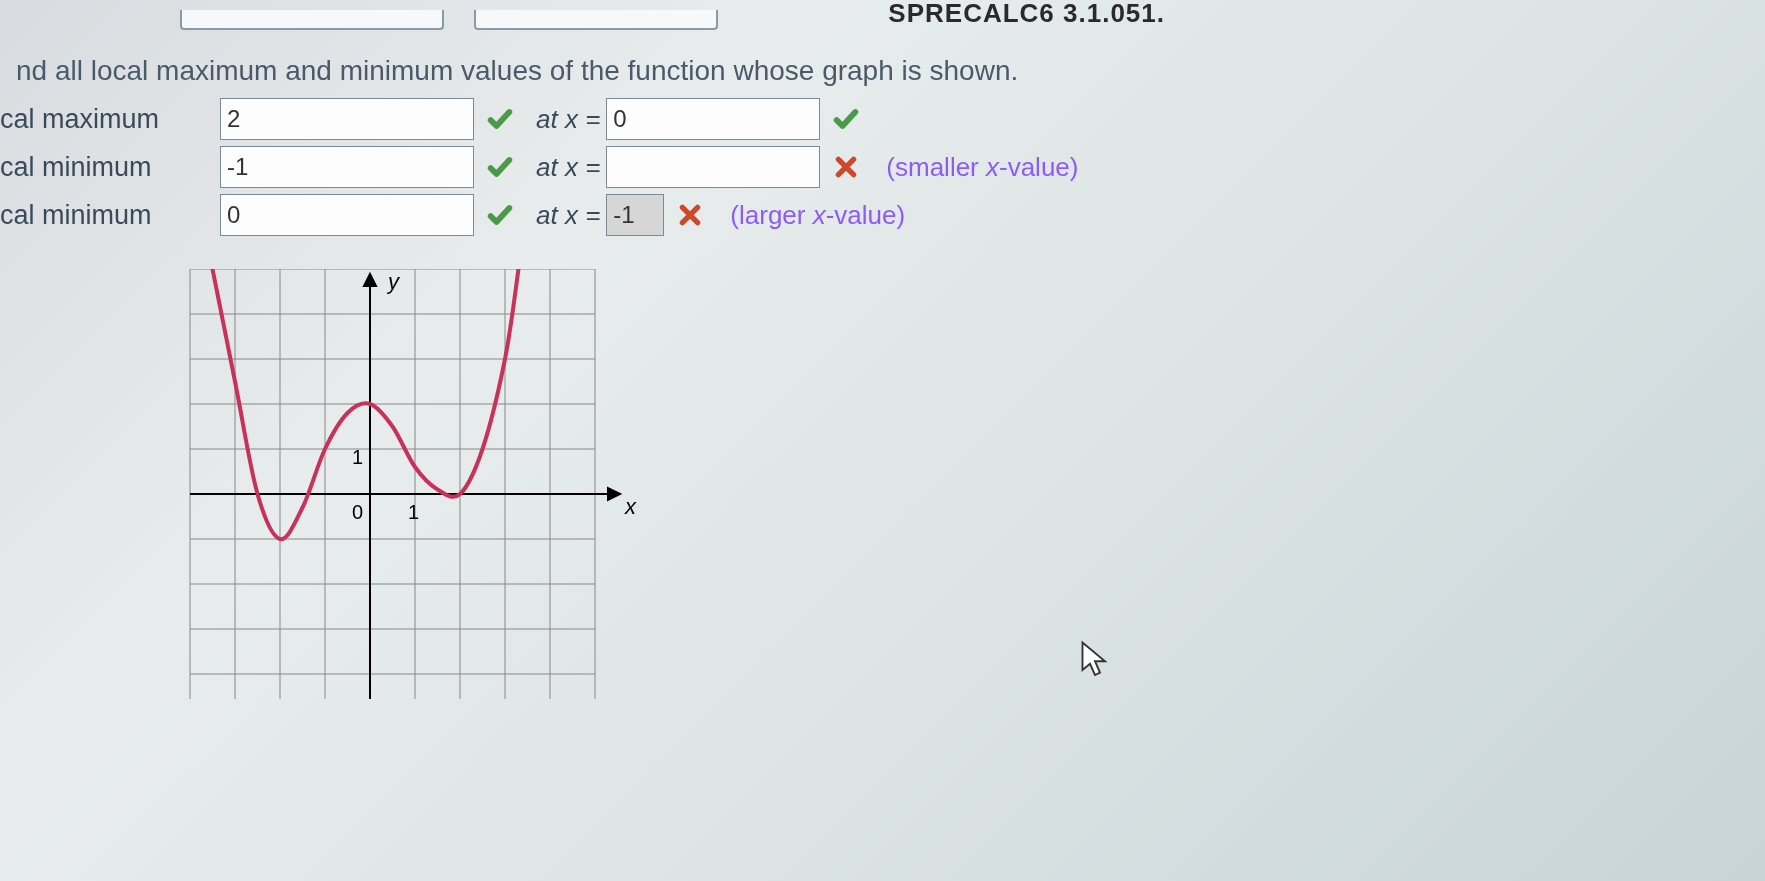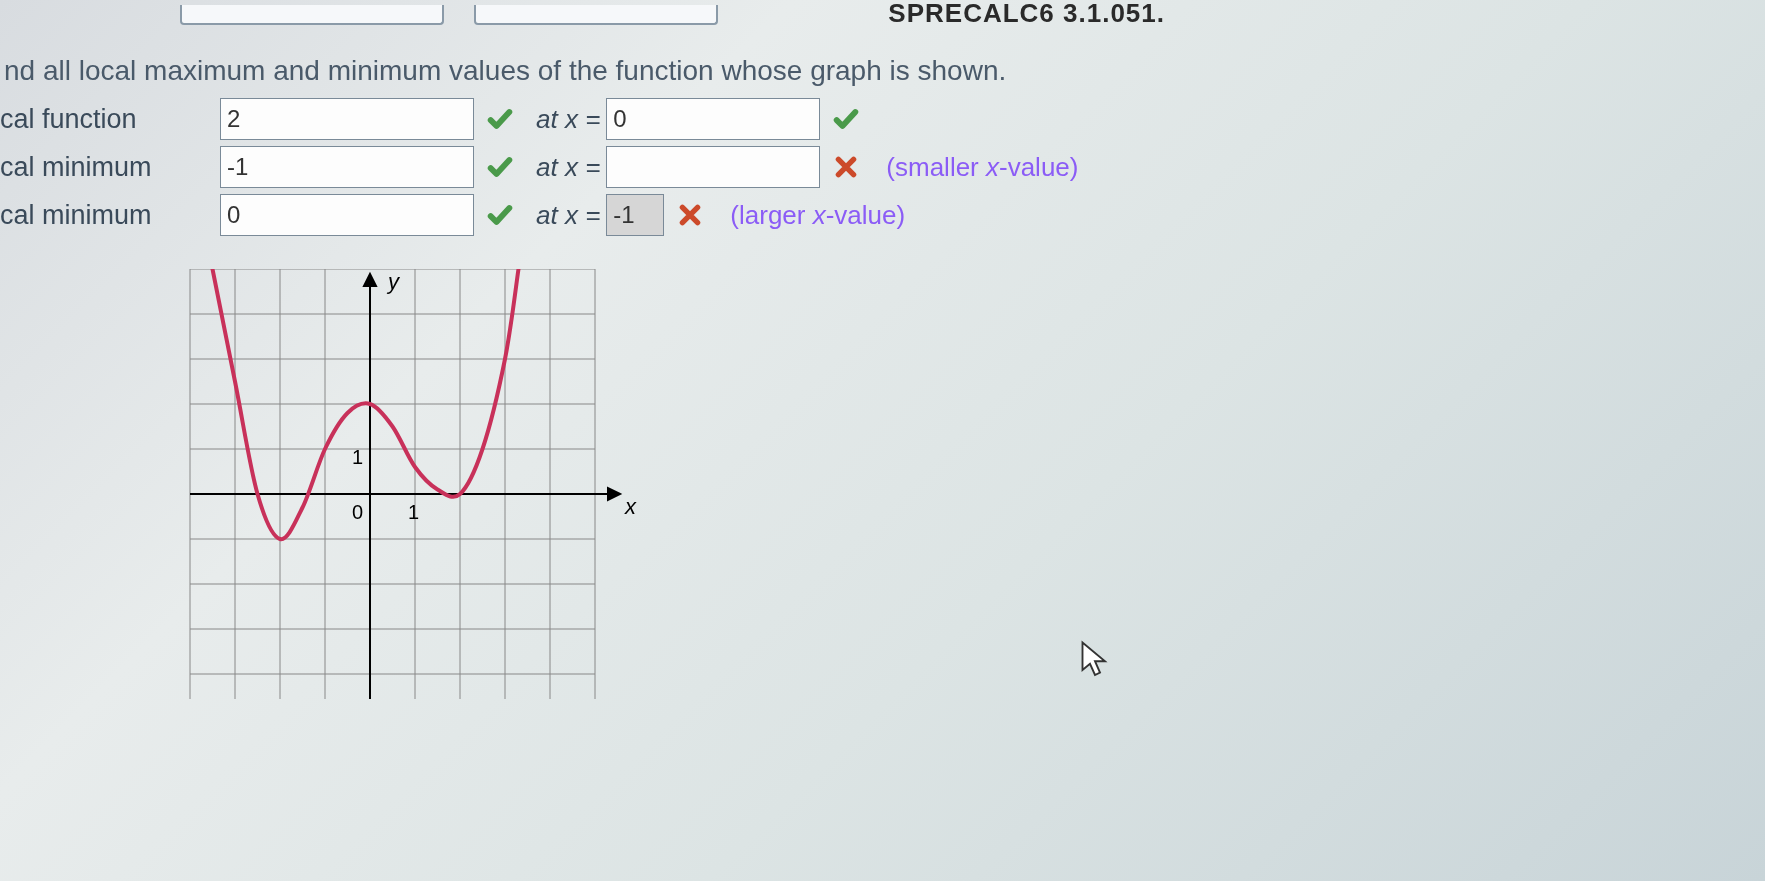--- a/index.html
+++ b/index.html
@@ -13,21 +13,21 @@
     position: relative;
     color: #333;
   }
   .top-bar {
     position: absolute;
     top: 0;
     left: 0;
     right: 0;
     height: 30px;
     display: flex;
-    align-items: center;
+    align-items: flex-end;
   }
   .top-box {
     border: 2px solid #8a9aa8;
     background: #f6f8fa;
     height: 18px;
     margin-left: 10px;
     border-top: none;
     border-radius: 0 0 4px 4px;
   }
   .page-ref {
@@ -42,21 +42,21 @@
   .content {
     position: absolute;
     top: 55px;
     left: 0;
     right: 0;
   }
   .prompt {
     font-size: 28px;
     color: #4a5a6a;
     margin-bottom: 8px;
-    padding-left: 4px;
+    padding-left: 16px;
   }
   .row {
     display: flex;
     align-items: center;
     min-height: 48px;
     font-size: 26px;
     color: #3a4a5a;
   }
   .row-label {
     width: 220px;
@@ -116,21 +116,21 @@
 <div class="top-bar">
   <div class="top-box" style="width:260px; margin-left:180px;"></div>
   <div class="top-box" style="width:240px; margin-left:30px;"></div>
   <span class="page-ref">SPRECALC6 3.1.051.</span>
 </div>
 
 <div class="content">
   <div class="prompt">nd all local maximum and minimum values of the function whose graph is shown.</div>
 
   <div class="row">
-    <span class="row-label">cal function</span>
+    <span class="row-label">cal maximum</span>
     <input class="ans-input" value="2" style="">
     <span class="check-icon">
       <svg class="check-svg" viewBox="0 0 24 24">
           <path fill="none" stroke="#4a9a4a" stroke-width="5" stroke-linecap="round" stroke-linejoin="round" d="M4 13 L9 18 L20 6"></path>
         </svg>
     </span>
     <span class="atx"><span>at x =</span></span>
     <input class="ans-input small" value="0" style="">
     <span class="check-icon">
       <svg class="check-svg" viewBox="0 0 24 24">

